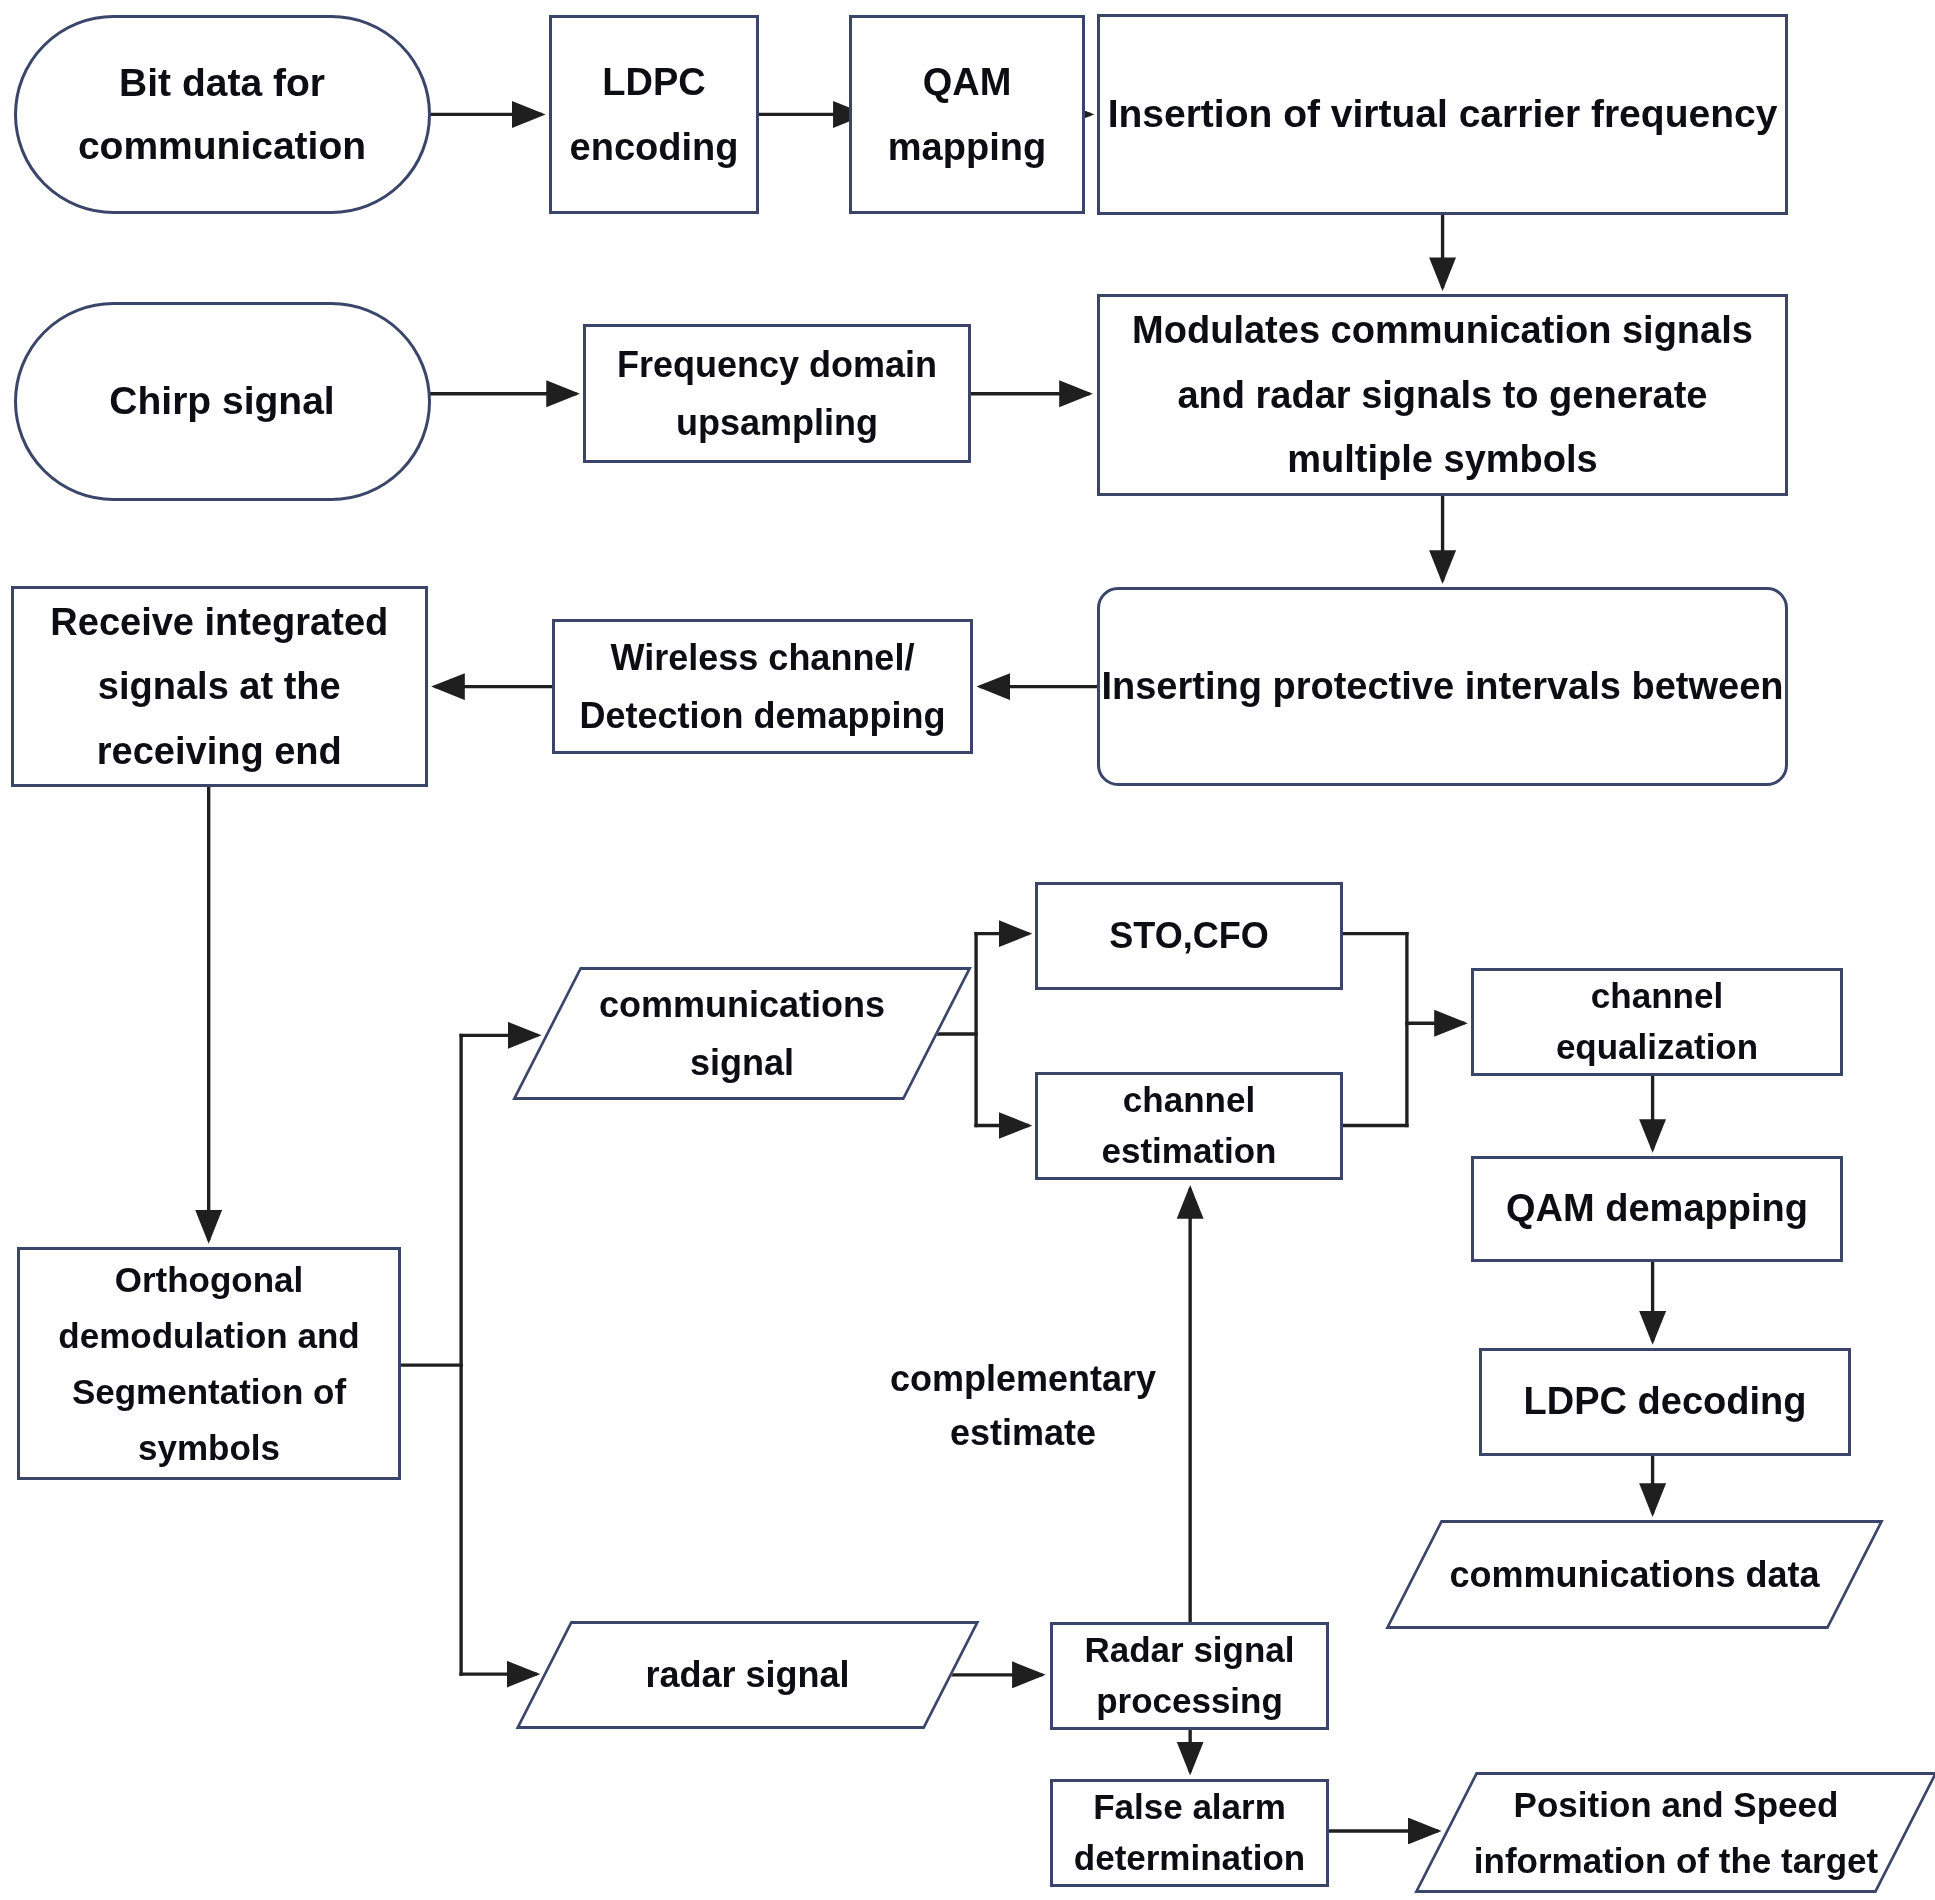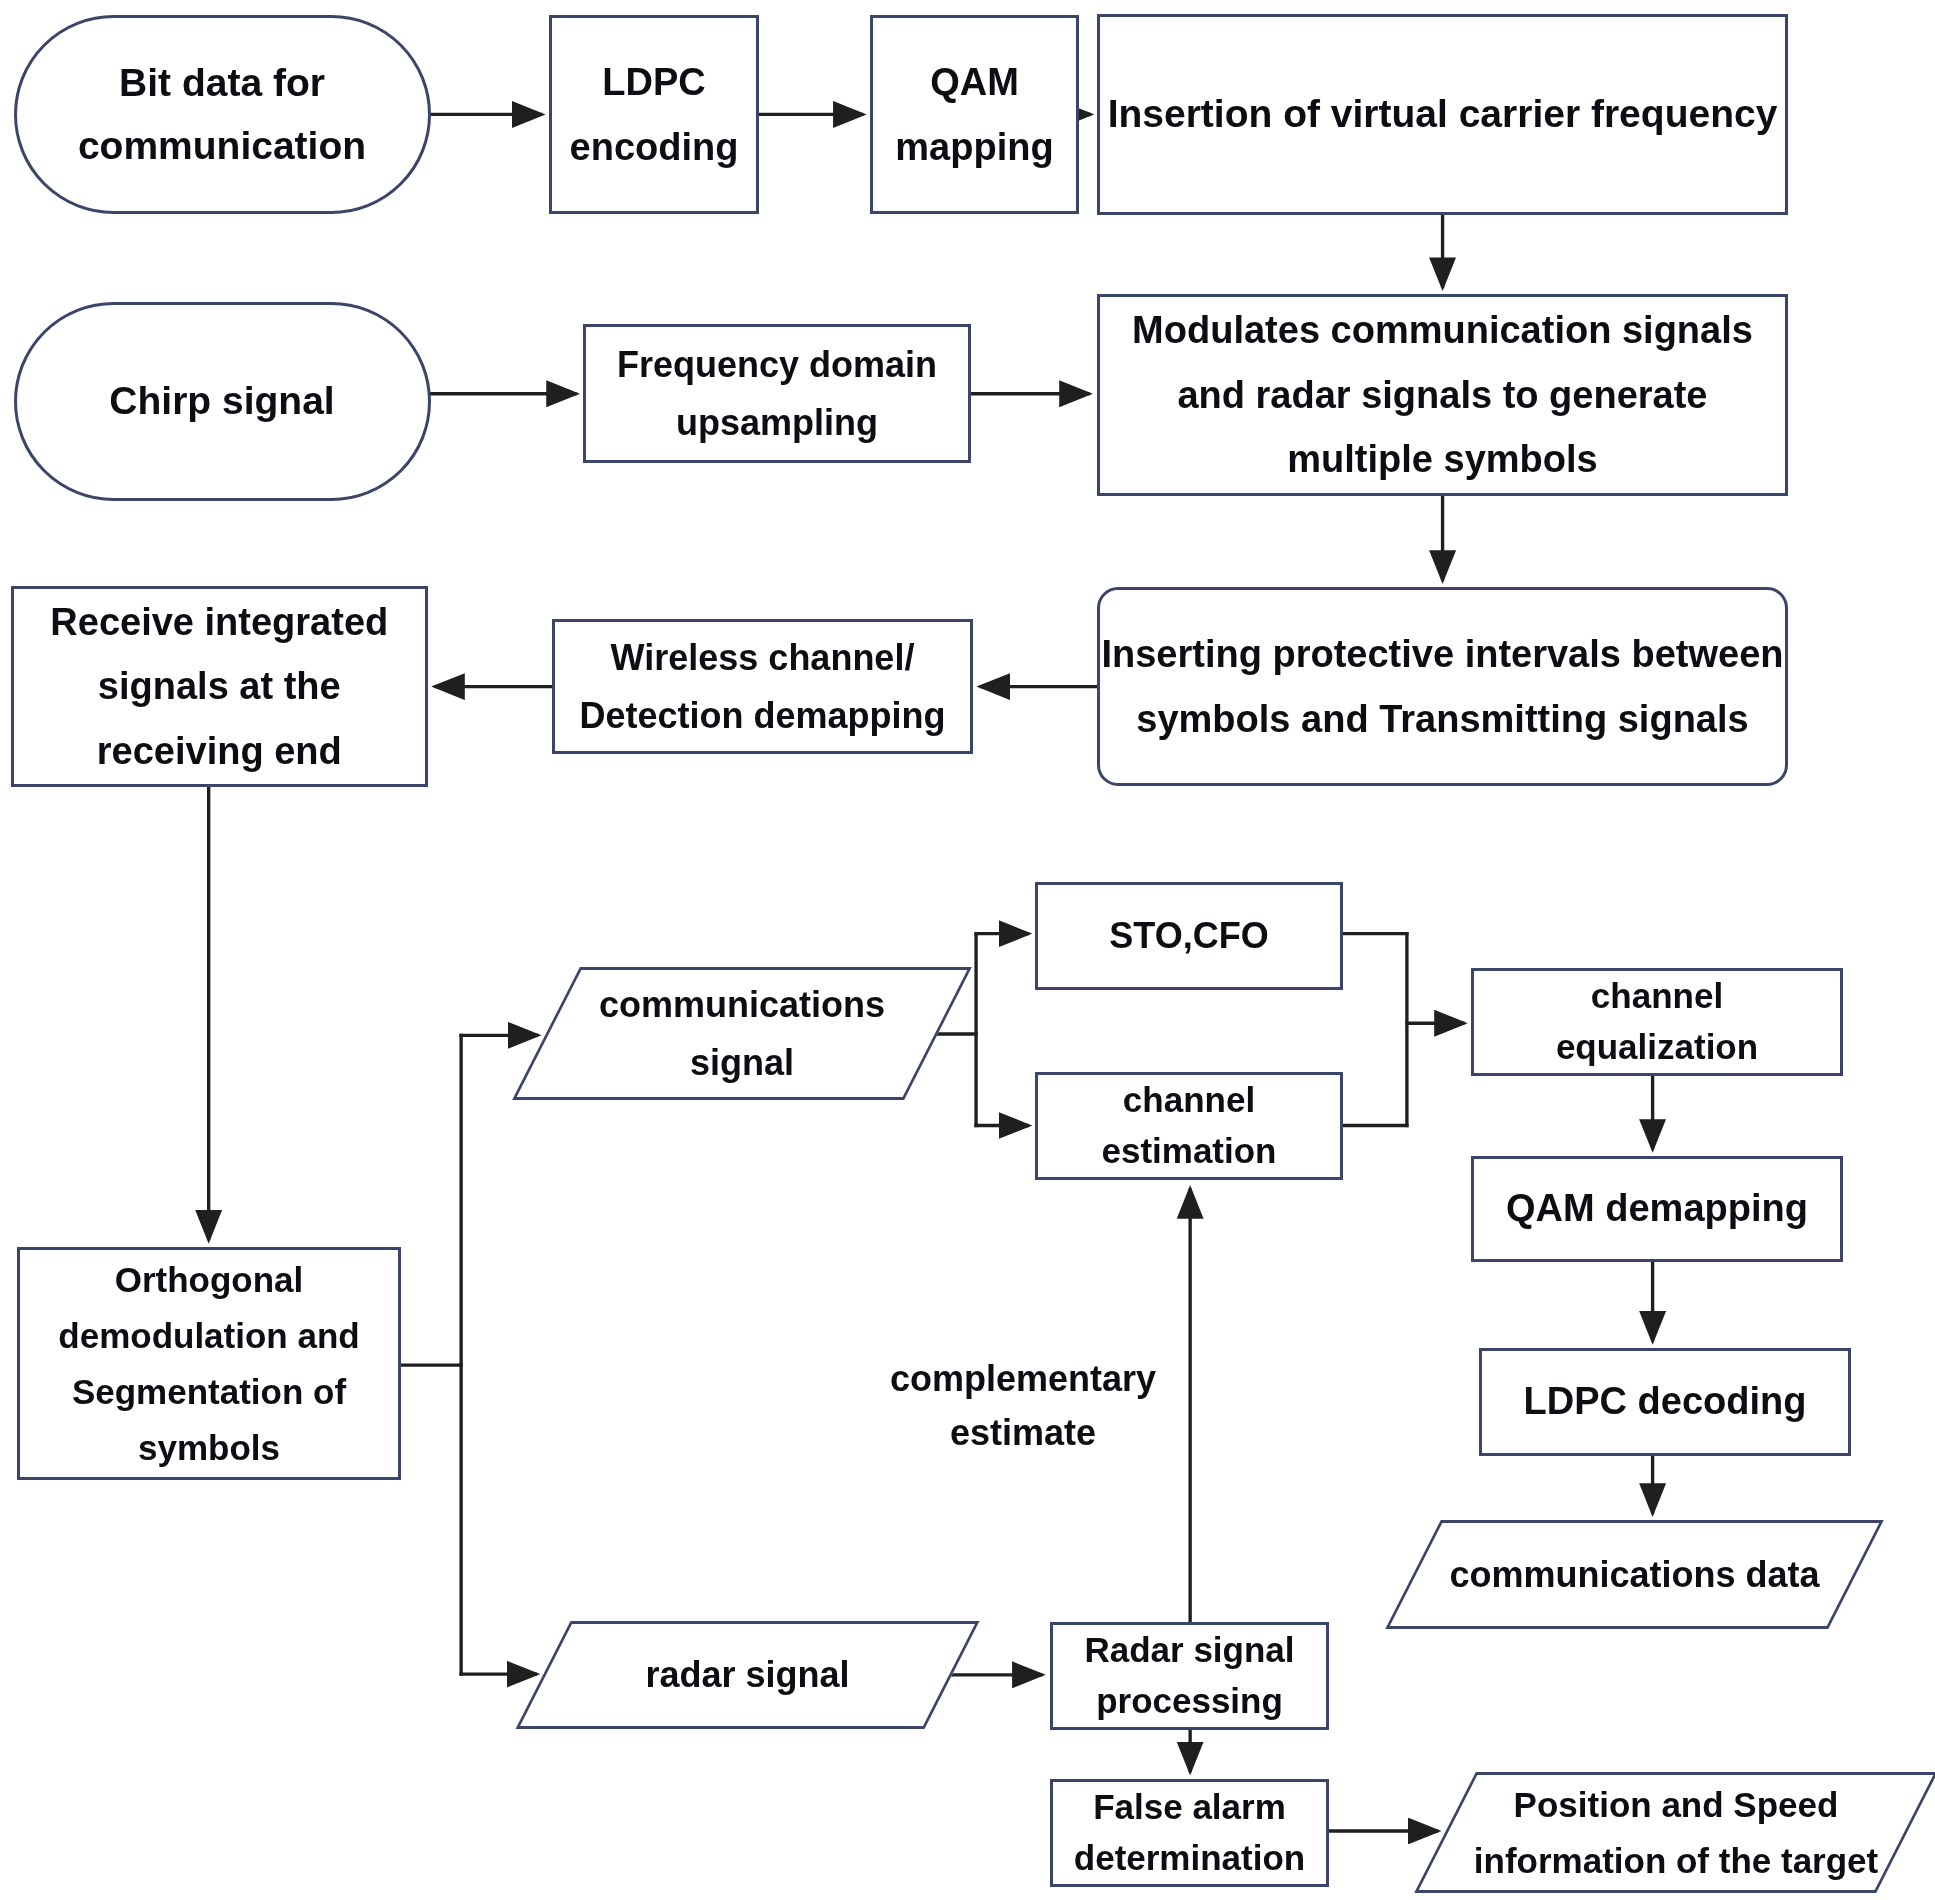--- a/index.html
+++ b/index.html
@@ -87,21 +87,21 @@
     </div>
 </div>
 
 <div class="node fs56" style="left:549px;top:15px;width:210px;height:199px;">
   <div>
       <div>LDPC</div>
       <div>encoding</div>
     </div>
 </div>
 
-<div class="node fs56" style="left:870px;top:15px;width:209px;height:199px;">
+<div class="node fs56" style="left:849px;top:15px;width:236px;height:199px;">
   <div>
       <div>QAM</div>
       <div>mapping</div>
     </div>
 </div>
 
 <div class="node fs58 one" style="left:1097px;top:13.5px;width:691px;height:201px;">
   <div>
       <div>Insertion of virtual carrier frequency</div>
     </div>
@@ -139,21 +139,20 @@
 <div class="node fs54" style="left:552px;top:619px;width:421px;height:135px;">
   <div>
       <div>Wireless channel/</div>
       <div>Detection demapping</div>
     </div>
 </div>
 
 <div class="node fs56" style="left:1097px;top:587px;width:691px;height:199px;border-radius:21px;">
   <div>
       <div>Inserting protective intervals between</div>
-      <div>symbols and Transmitting signals</div>
     </div>
 </div>
 
 <div class="node fs52" style="left:17px;top:1247px;width:384px;height:233px;line-height:1.6;">
   <div>
       <div>Orthogonal</div>
       <div>demodulation and</div>
       <div>Segmentation of</div>
       <div>symbols</div>
     </div>

